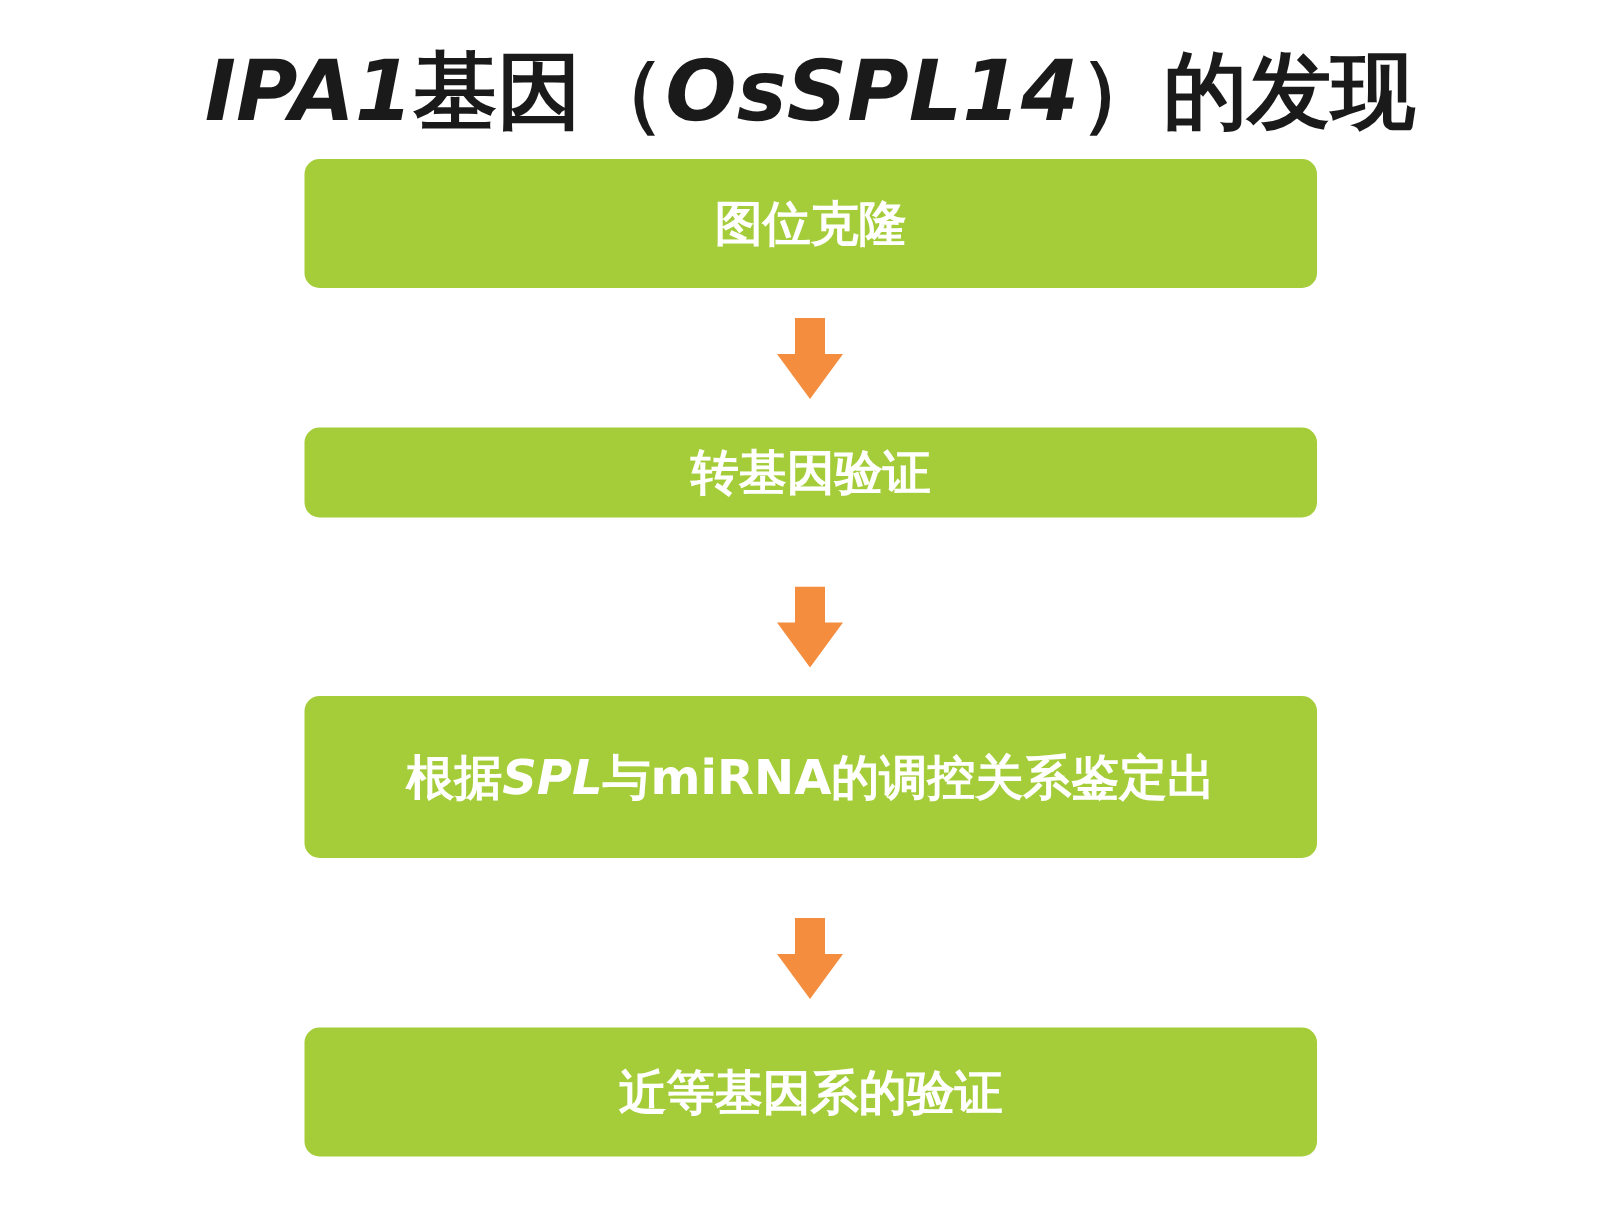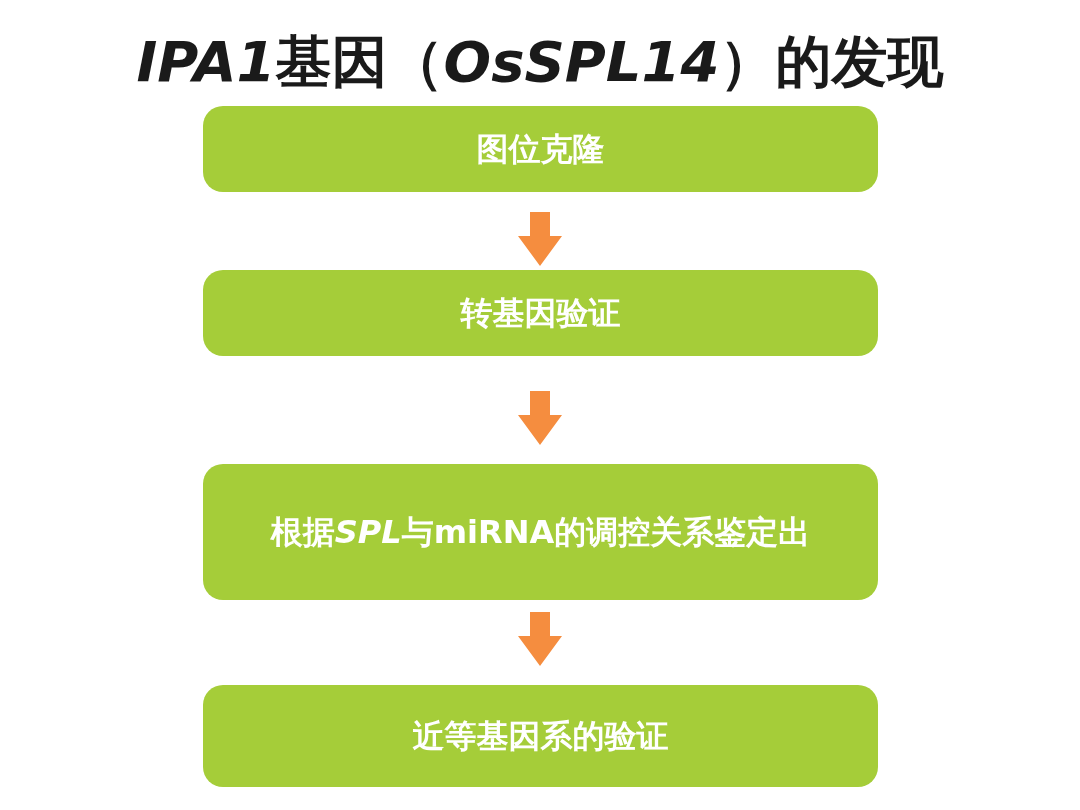--- a/index.html
+++ b/index.html
@@ -8,29 +8,29 @@
       font-family: "DejaVu Sans", "Liberation Sans", sans-serif;
     }
     .title {
       position: absolute; left: 0; top: 30px; width: 1080px; text-align: center;
       font-size: 56px; font-weight: bold; color: #1a1a1a; line-height: 64px;
       letter-spacing: 0px;
     }
     .title i { font-style: italic; }
     .box {
       position: absolute; left: 203px; width: 675px; background: #a5cd39;
-      border-radius: 20px; display: flex; align-items: center; justify-content: center;
+      border-radius: 10px; display: flex; align-items: center; justify-content: center;
       flex-direction: column; color: #ffffff; font-weight: bold; font-size: 32px;
       text-align: center; line-height: 46px;
     }
     .box i { font-style: italic; }
     .b1 { top: 106px; height: 86px; }
-    .b2 { top: 270px; height: 86px; }
-    .b3 { top: 464px; height: 136px; }
-    .b4 { top: 685px; height: 102px; }
+    .b2 { top: 285px; height: 60px; }
+    .b3 { top: 464px; height: 108px; }
+    .b4 { top: 685px; height: 86px; }
     .arrow { position: absolute; left: 518px; width: 44px; height: 54px; }
     .a1 { top: 212px; }
     .a2 { top: 391px; }
     .a3 { top: 612px; }
   </style>
 </head>
 <body>
 
 <div class="title"><i>IPA1</i><span>基因（</span><i>OsSPL14</i><span>）的发现</span></div>
 

